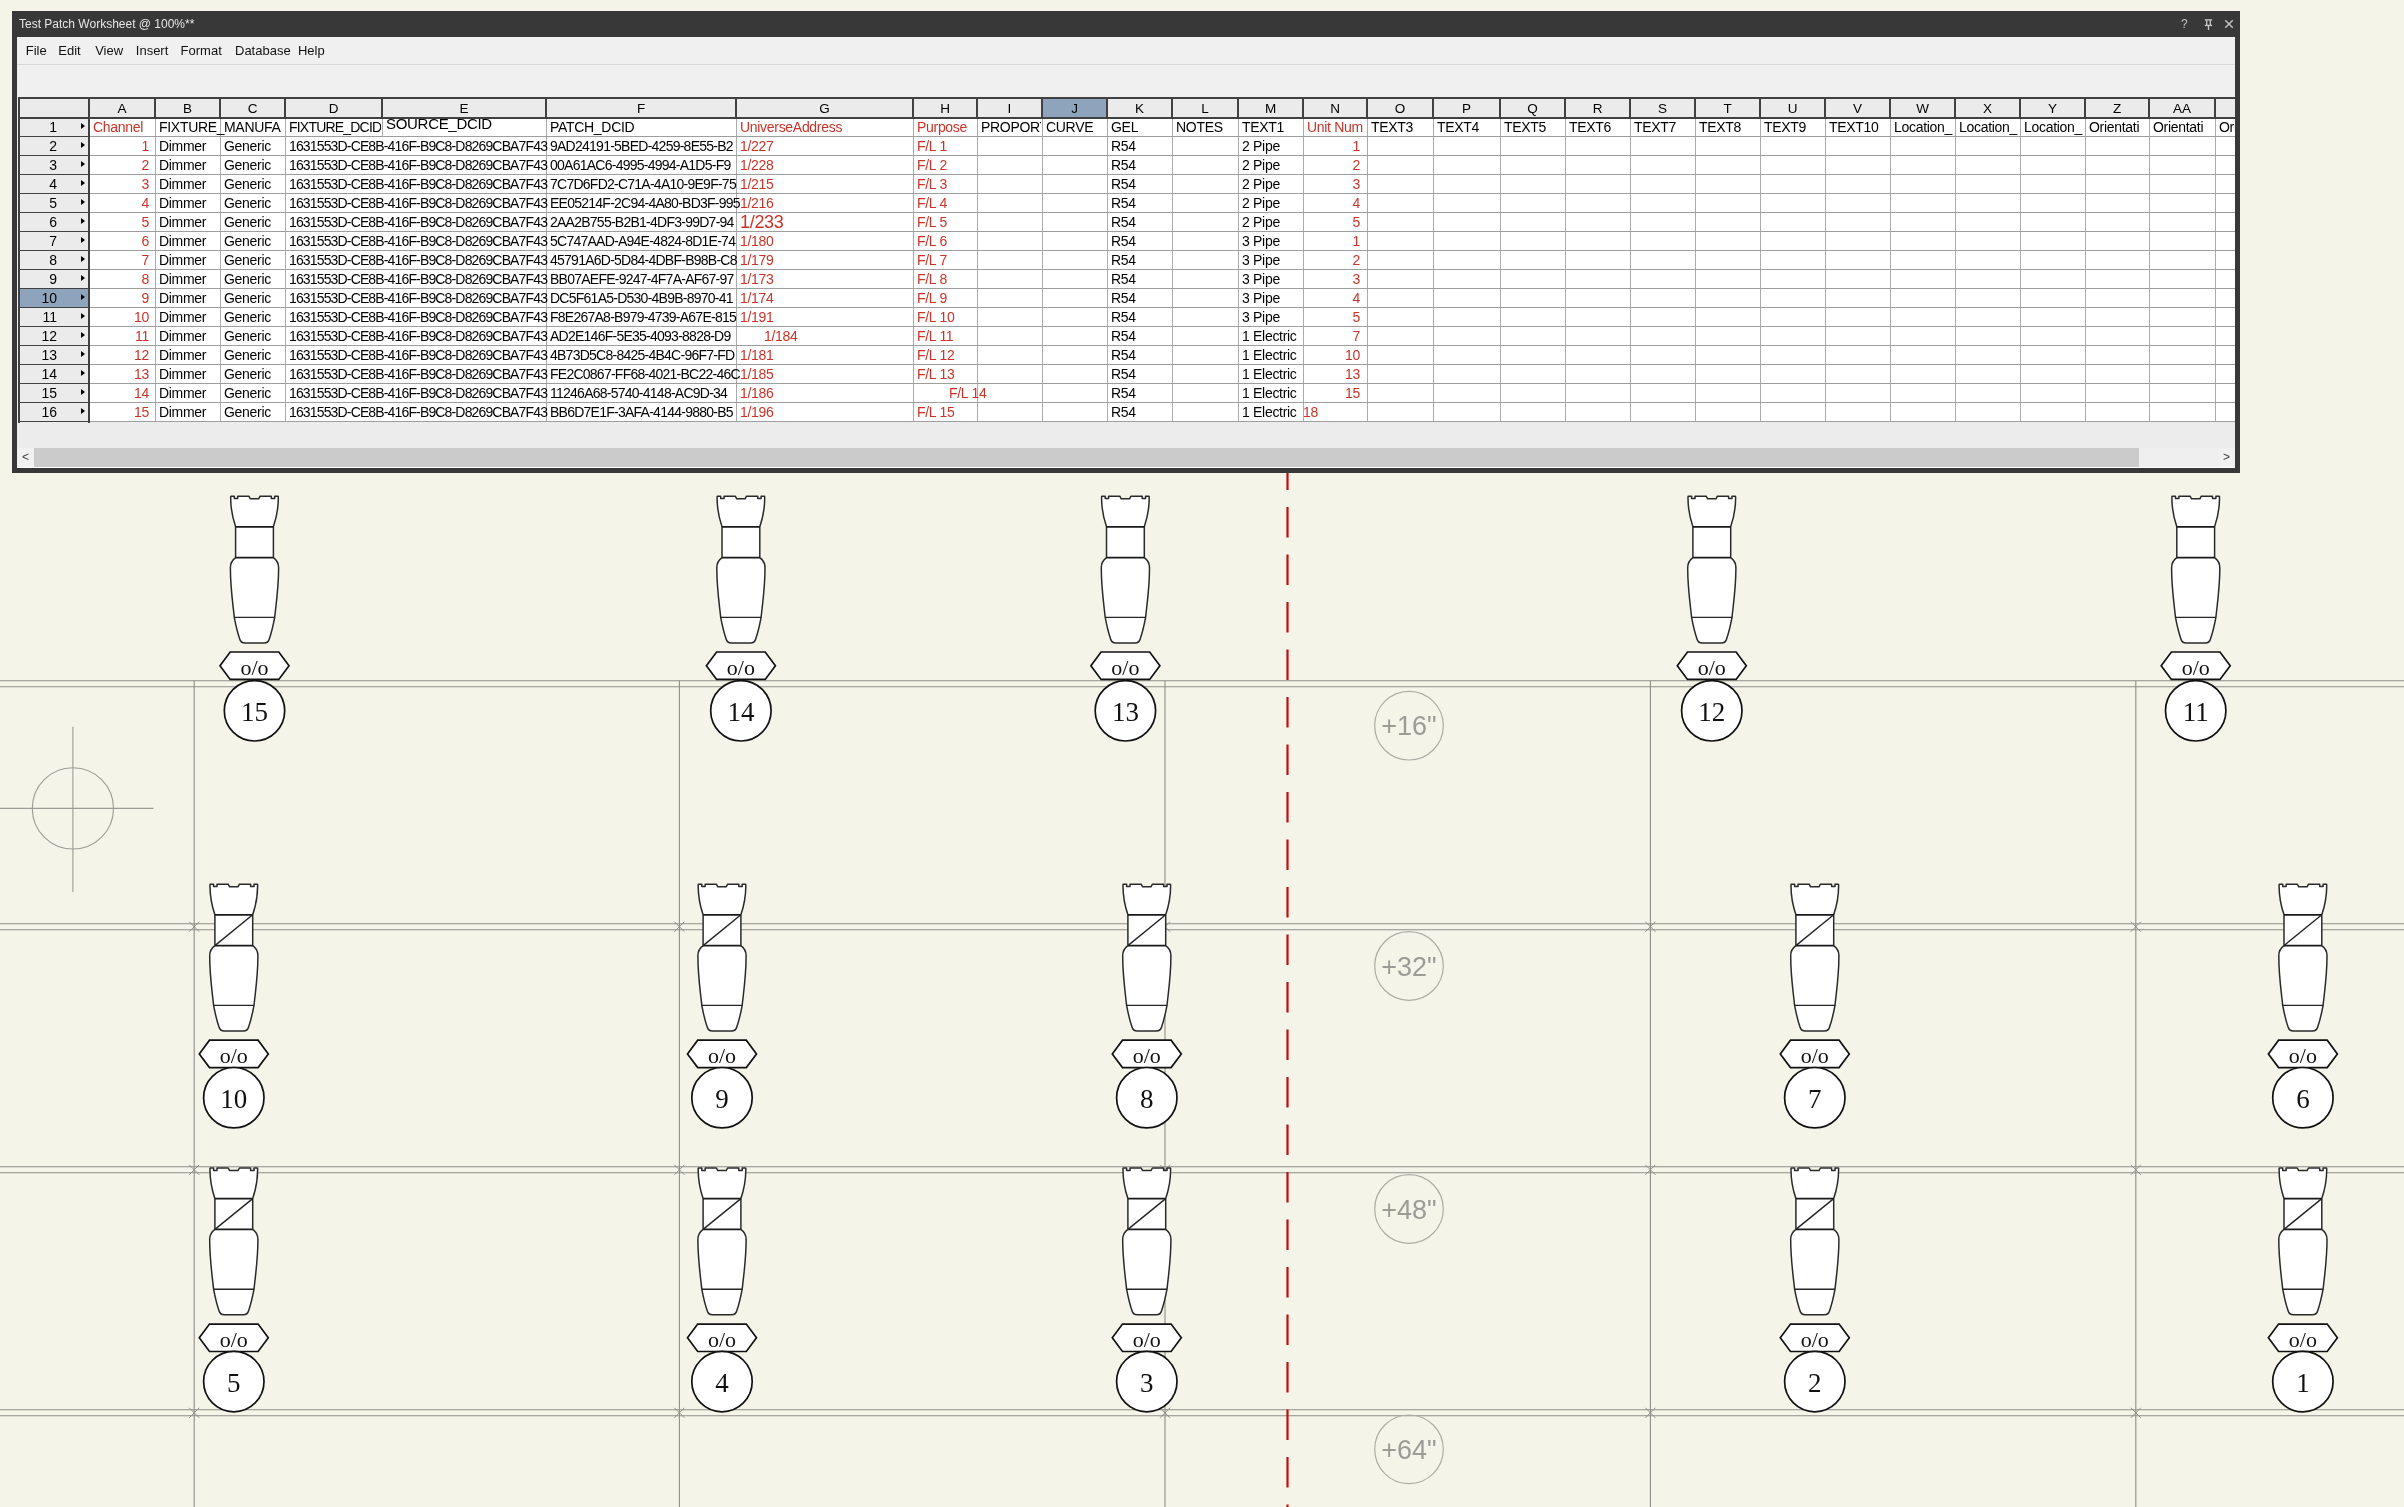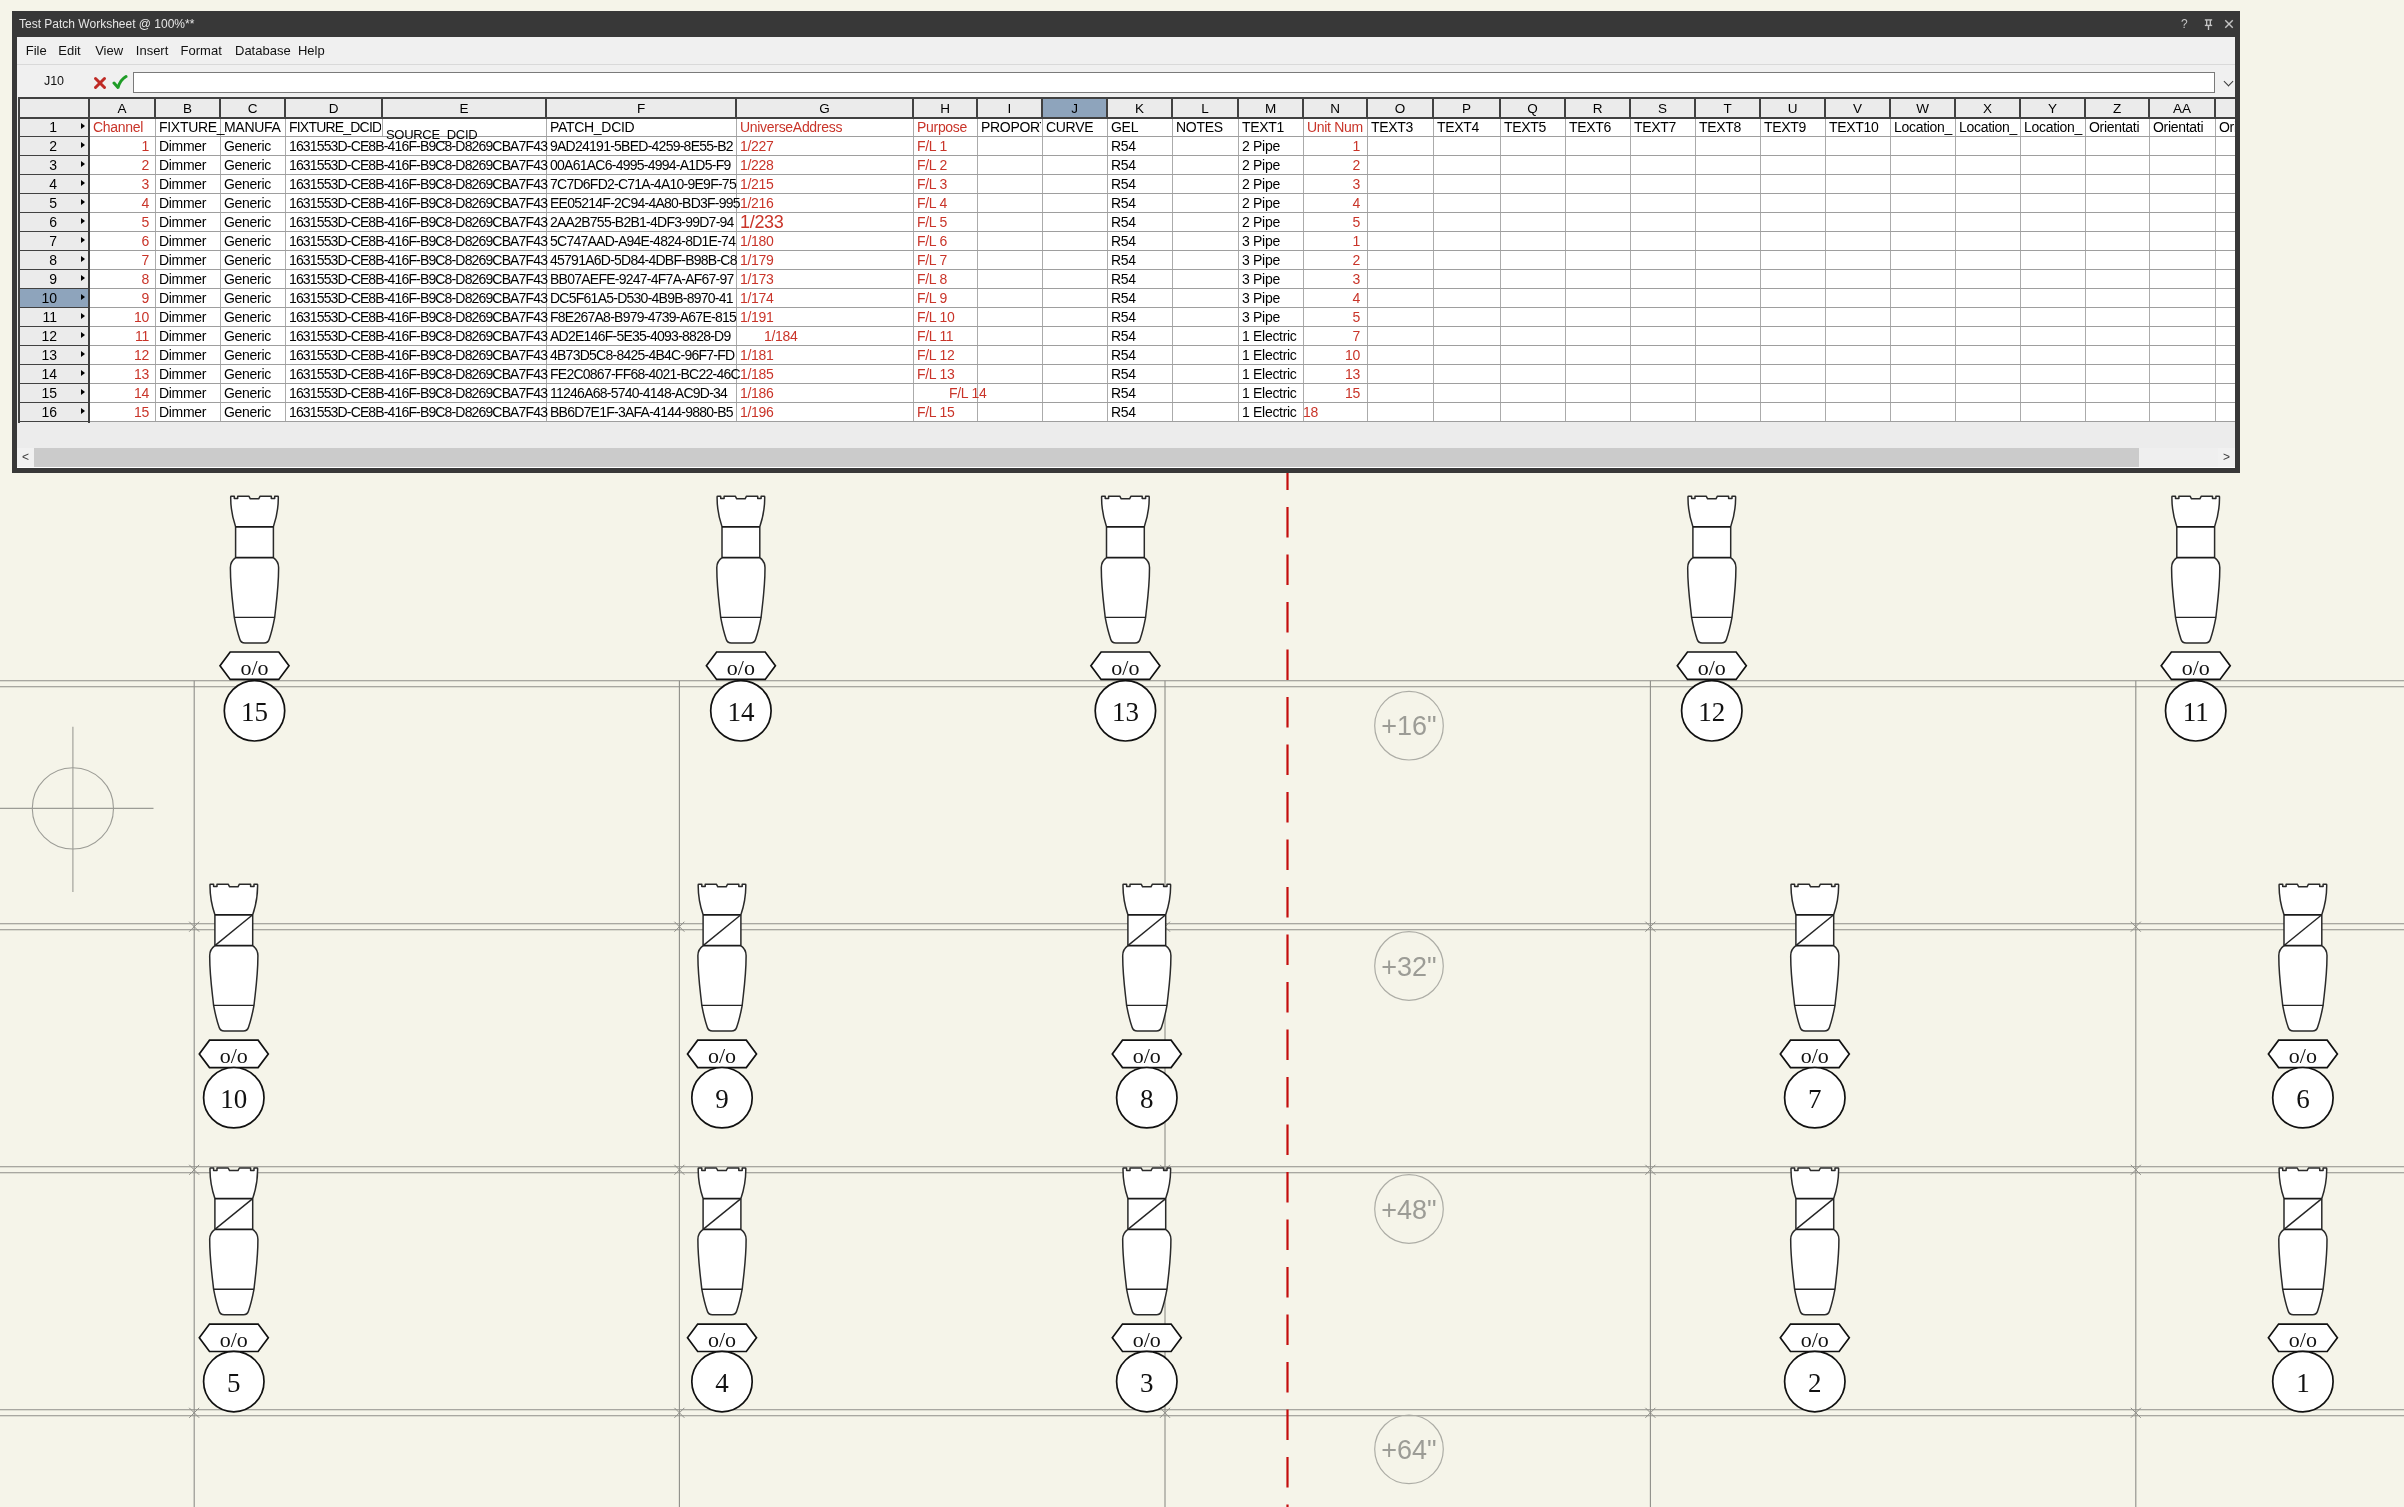--- a/index.html
+++ b/index.html
@@ -213,34 +213,20 @@
  </div>
  <div id="winbody">
   <div id="menubar">
     <span style="left:8.7px">File</span>
         <span style="left:41.3px">Edit</span>
         <span style="left:78.2px">View</span>
     <span style="left:118.8px">Insert</span>
         <span style="left:163.6px">Format</span>
         <span style="left:218px">Database</span>
     <span style="left:280.9px">Help</span>
-  </div>
-  <div id="fbar">
-    <span class="lbl">J10</span>
-    <svg style="position:absolute;left:76px;top:10.5px" width="14" height="14" viewBox="0 0 14 14">
-          <g stroke="#bf2b26" stroke-width="3" stroke-linecap="round">
-            <line x1="2.5" y1="2.5" x2="11.5" y2="11.5"></line>
-            <line x1="2.5" y1="11.5" x2="11.5" y2="2.5"></line>
-          </g>
-        </svg>
-    <svg style="position:absolute;left:95px;top:9px" width="16" height="17" viewBox="0 0 16 17">
-          <path d="M 2 9 L 6 13.5 C 7.5 8.5 10.5 4.5 14 2.5" fill="none" stroke="#1f9d27" stroke-width="3" stroke-linecap="round" stroke-linejoin="round"></path>
-        </svg>
-    <div class="inp"></div>
-    <div class="chev"></div>
   </div>
   <div id="sheetarea">
         <div id="cells">
           <div style="position:absolute;left:19px;top:98.5px;width:2217px;height:323.0px;background:#fff"></div>
           <div style="position:absolute;left:19px;top:98.5px;width:2217px;height:19px;background:#ebebeb"></div>
           <div style="position:absolute;left:1042px;top:98.5px;width:65px;height:19px;background:#8ea4bc"></div>
           <div style="position:absolute;left:19px;top:117.5px;width:70px;height:304.0px;background:#ebebeb"></div>
           <div style="position:absolute;left:19px;top:288.5px;width:70px;height:19px;background:#8ea4bc"></div>
           <div style="position:absolute;left:155px;top:117.5px;width:1px;height:304.0px;background:#ababab"></div>
           <div style="position:absolute;left:220px;top:117.5px;width:1px;height:304.0px;background:#ababab"></div>
@@ -391,21 +377,21 @@
           <div style="position:absolute;left:19px;top:364.5px;width:38px;height:19px;line-height:19px;text-align:right;font-size:14px">14</div>
           <div style="position:absolute;left:81px;top:370.1px;width:0;height:0;border-left:4.8px solid #000;border-top:3.6px solid transparent;border-bottom:3.6px solid transparent"></div>
           <div style="position:absolute;left:19px;top:383.5px;width:38px;height:19px;line-height:19px;text-align:right;font-size:14px">15</div>
           <div style="position:absolute;left:81px;top:389.1px;width:0;height:0;border-left:4.8px solid #000;border-top:3.6px solid transparent;border-bottom:3.6px solid transparent"></div>
           <div style="position:absolute;left:19px;top:402.5px;width:38px;height:19px;line-height:19px;text-align:right;font-size:14px">16</div>
           <div style="position:absolute;left:81px;top:408.1px;width:0;height:0;border-left:4.8px solid #000;border-top:3.6px solid transparent;border-bottom:3.6px solid transparent"></div>
           <div class="red" style="position:absolute;left:93px;top:117.5px;height:19px;line-height:19.5px;font-size:14px;letter-spacing:-0.3px;white-space:nowrap">Channel</div>
           <div style="position:absolute;left:159px;top:117.5px;height:19px;line-height:19.5px;font-size:14px;letter-spacing:-0.3px;white-space:nowrap">FIXTURE_</div>
           <div style="position:absolute;left:224px;top:117.5px;height:19px;line-height:19.5px;font-size:14px;letter-spacing:-0.3px;white-space:nowrap">MANUFA</div>
           <div style="position:absolute;left:289px;top:117.5px;width:92px;overflow:hidden;height:19px;line-height:19.5px;font-size:14px;letter-spacing:-0.8px;white-space:nowrap">FIXTURE_DCID</div>
-          <div style="position:absolute;left:386px;top:125px;height:19px;line-height:19.5px;font-size:13px;letter-spacing:-0.3px;white-space:nowrap">SOURCE_DCID</div>
+          <div style="position:absolute;left:386px;top:114px;height:19px;line-height:19.5px;font-size:15px;letter-spacing:-0.3px;white-space:nowrap">SOURCE_DCID</div>
           <div style="position:absolute;left:550px;top:117.5px;height:19px;line-height:19.5px;font-size:14px;letter-spacing:-0.3px;white-space:nowrap">PATCH_DCID</div>
           <div class="red" style="position:absolute;left:740px;top:117.5px;height:19px;line-height:19.5px;font-size:14px;letter-spacing:-0.3px;white-space:nowrap">UniverseAddress</div>
           <div class="red" style="position:absolute;left:917px;top:117.5px;height:19px;line-height:19.5px;font-size:14px;letter-spacing:-0.3px;white-space:nowrap">Purpose</div>
           <div style="position:absolute;left:981px;top:117.5px;width:60px;overflow:hidden;height:19px;line-height:19.5px;font-size:14px;letter-spacing:-0.3px;white-space:nowrap">PROPORT</div>
           <div style="position:absolute;left:1046px;top:117.5px;height:19px;line-height:19.5px;font-size:14px;letter-spacing:-0.3px;white-space:nowrap">CURVE</div>
           <div style="position:absolute;left:1111px;top:117.5px;height:19px;line-height:19.5px;font-size:14px;letter-spacing:-0.3px;white-space:nowrap">GEL</div>
           <div style="position:absolute;left:1176px;top:117.5px;height:19px;line-height:19.5px;font-size:14px;letter-spacing:-0.3px;white-space:nowrap">NOTES</div>
           <div style="position:absolute;left:1242px;top:117.5px;height:19px;line-height:19.5px;font-size:14px;letter-spacing:-0.3px;white-space:nowrap">TEXT1</div>
           <div class="red" style="position:absolute;left:1307px;top:117.5px;height:19px;line-height:19.5px;font-size:14px;letter-spacing:-0.3px;white-space:nowrap">Unit Num</div>
           <div style="position:absolute;left:1371px;top:117.5px;height:19px;line-height:19.5px;font-size:14px;letter-spacing:-0.3px;white-space:nowrap">TEXT3</div>

